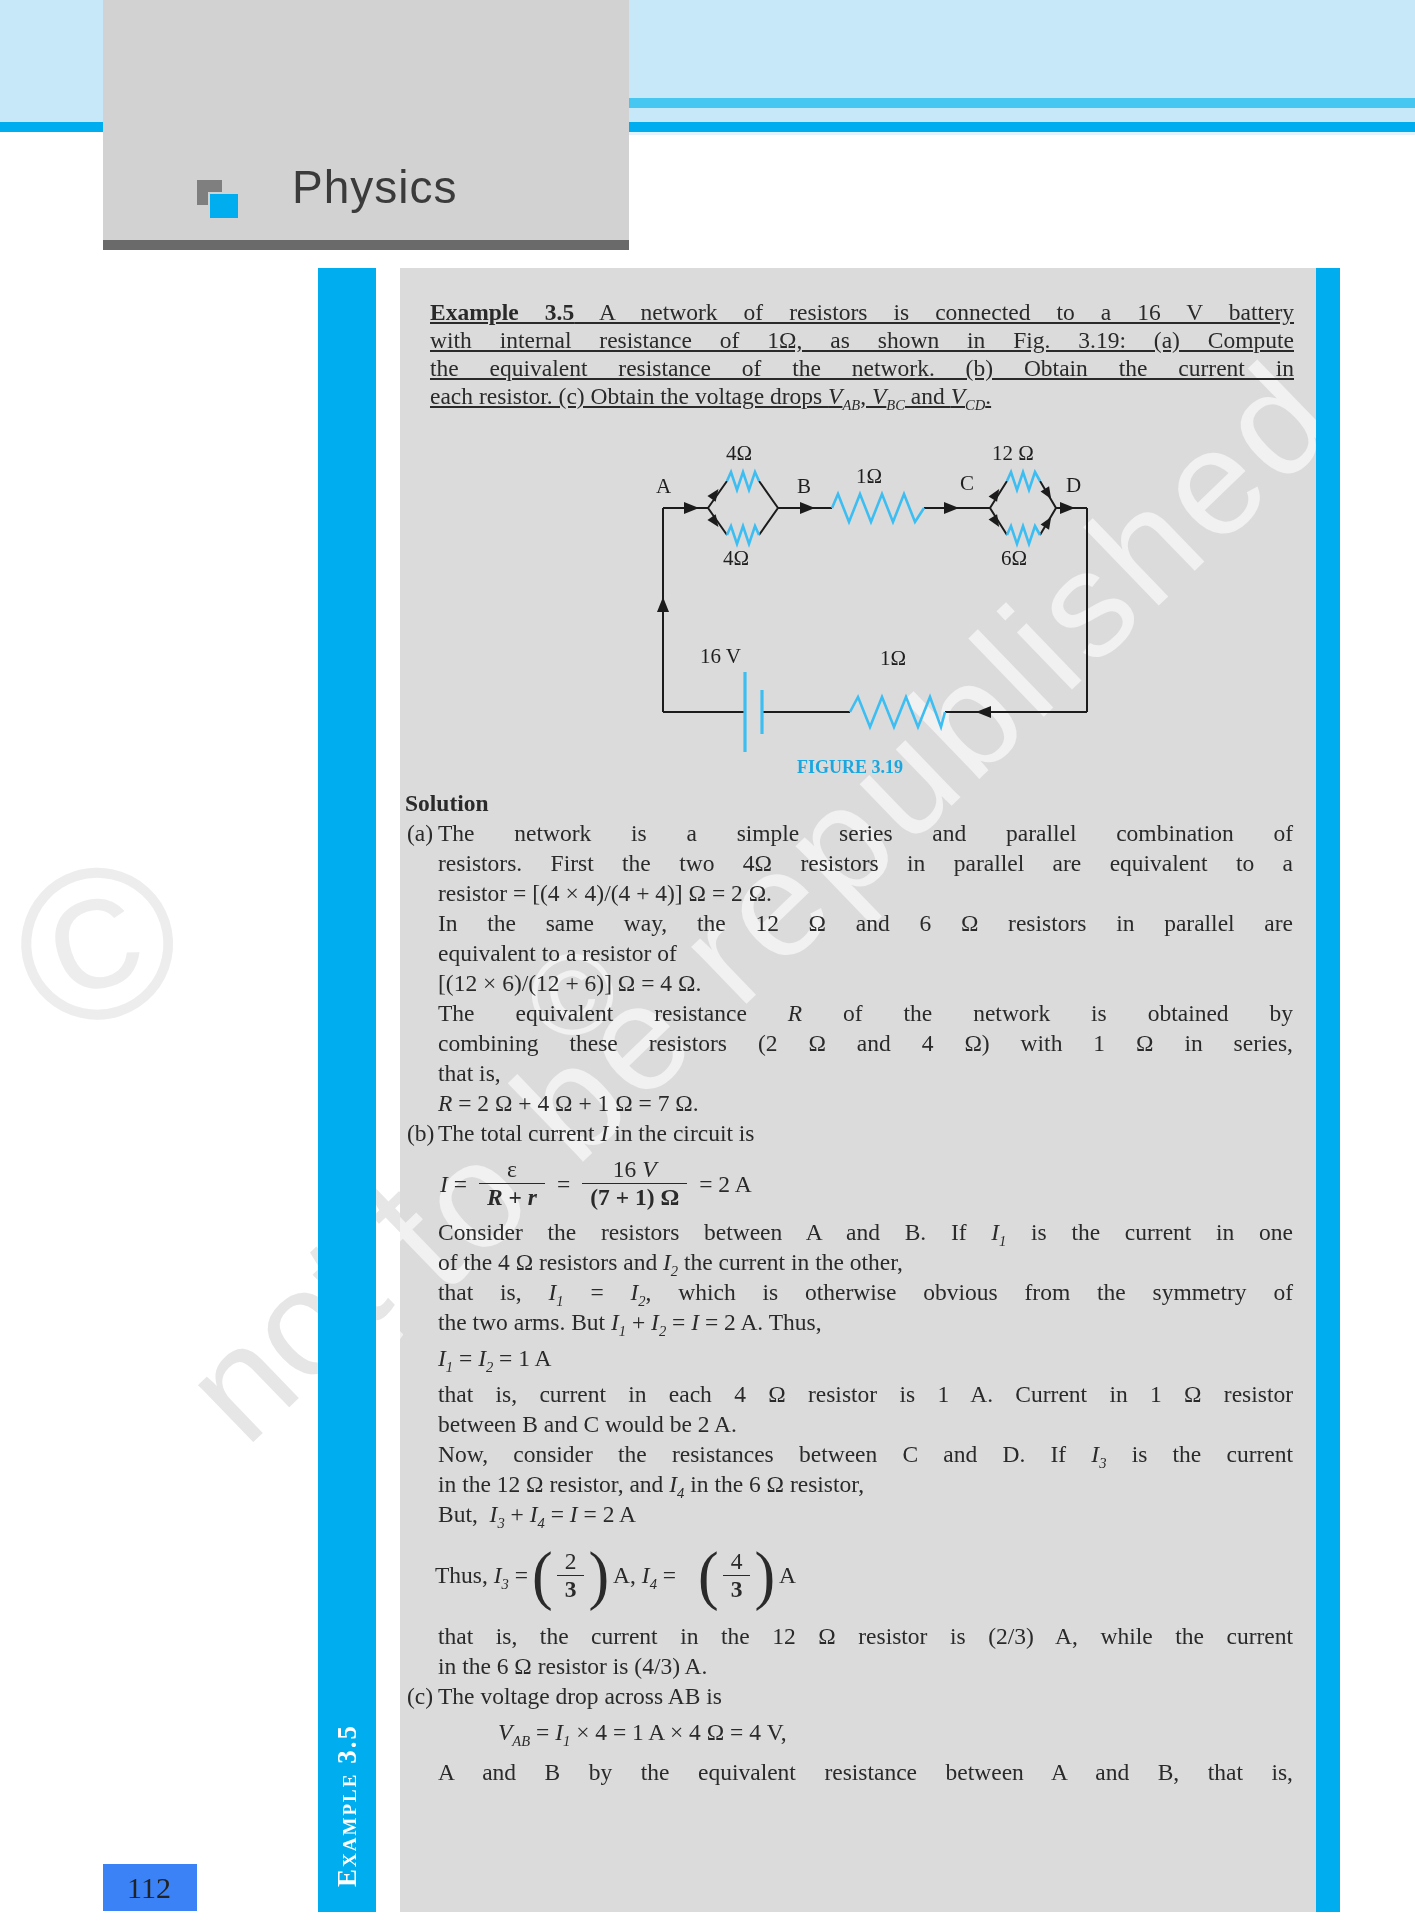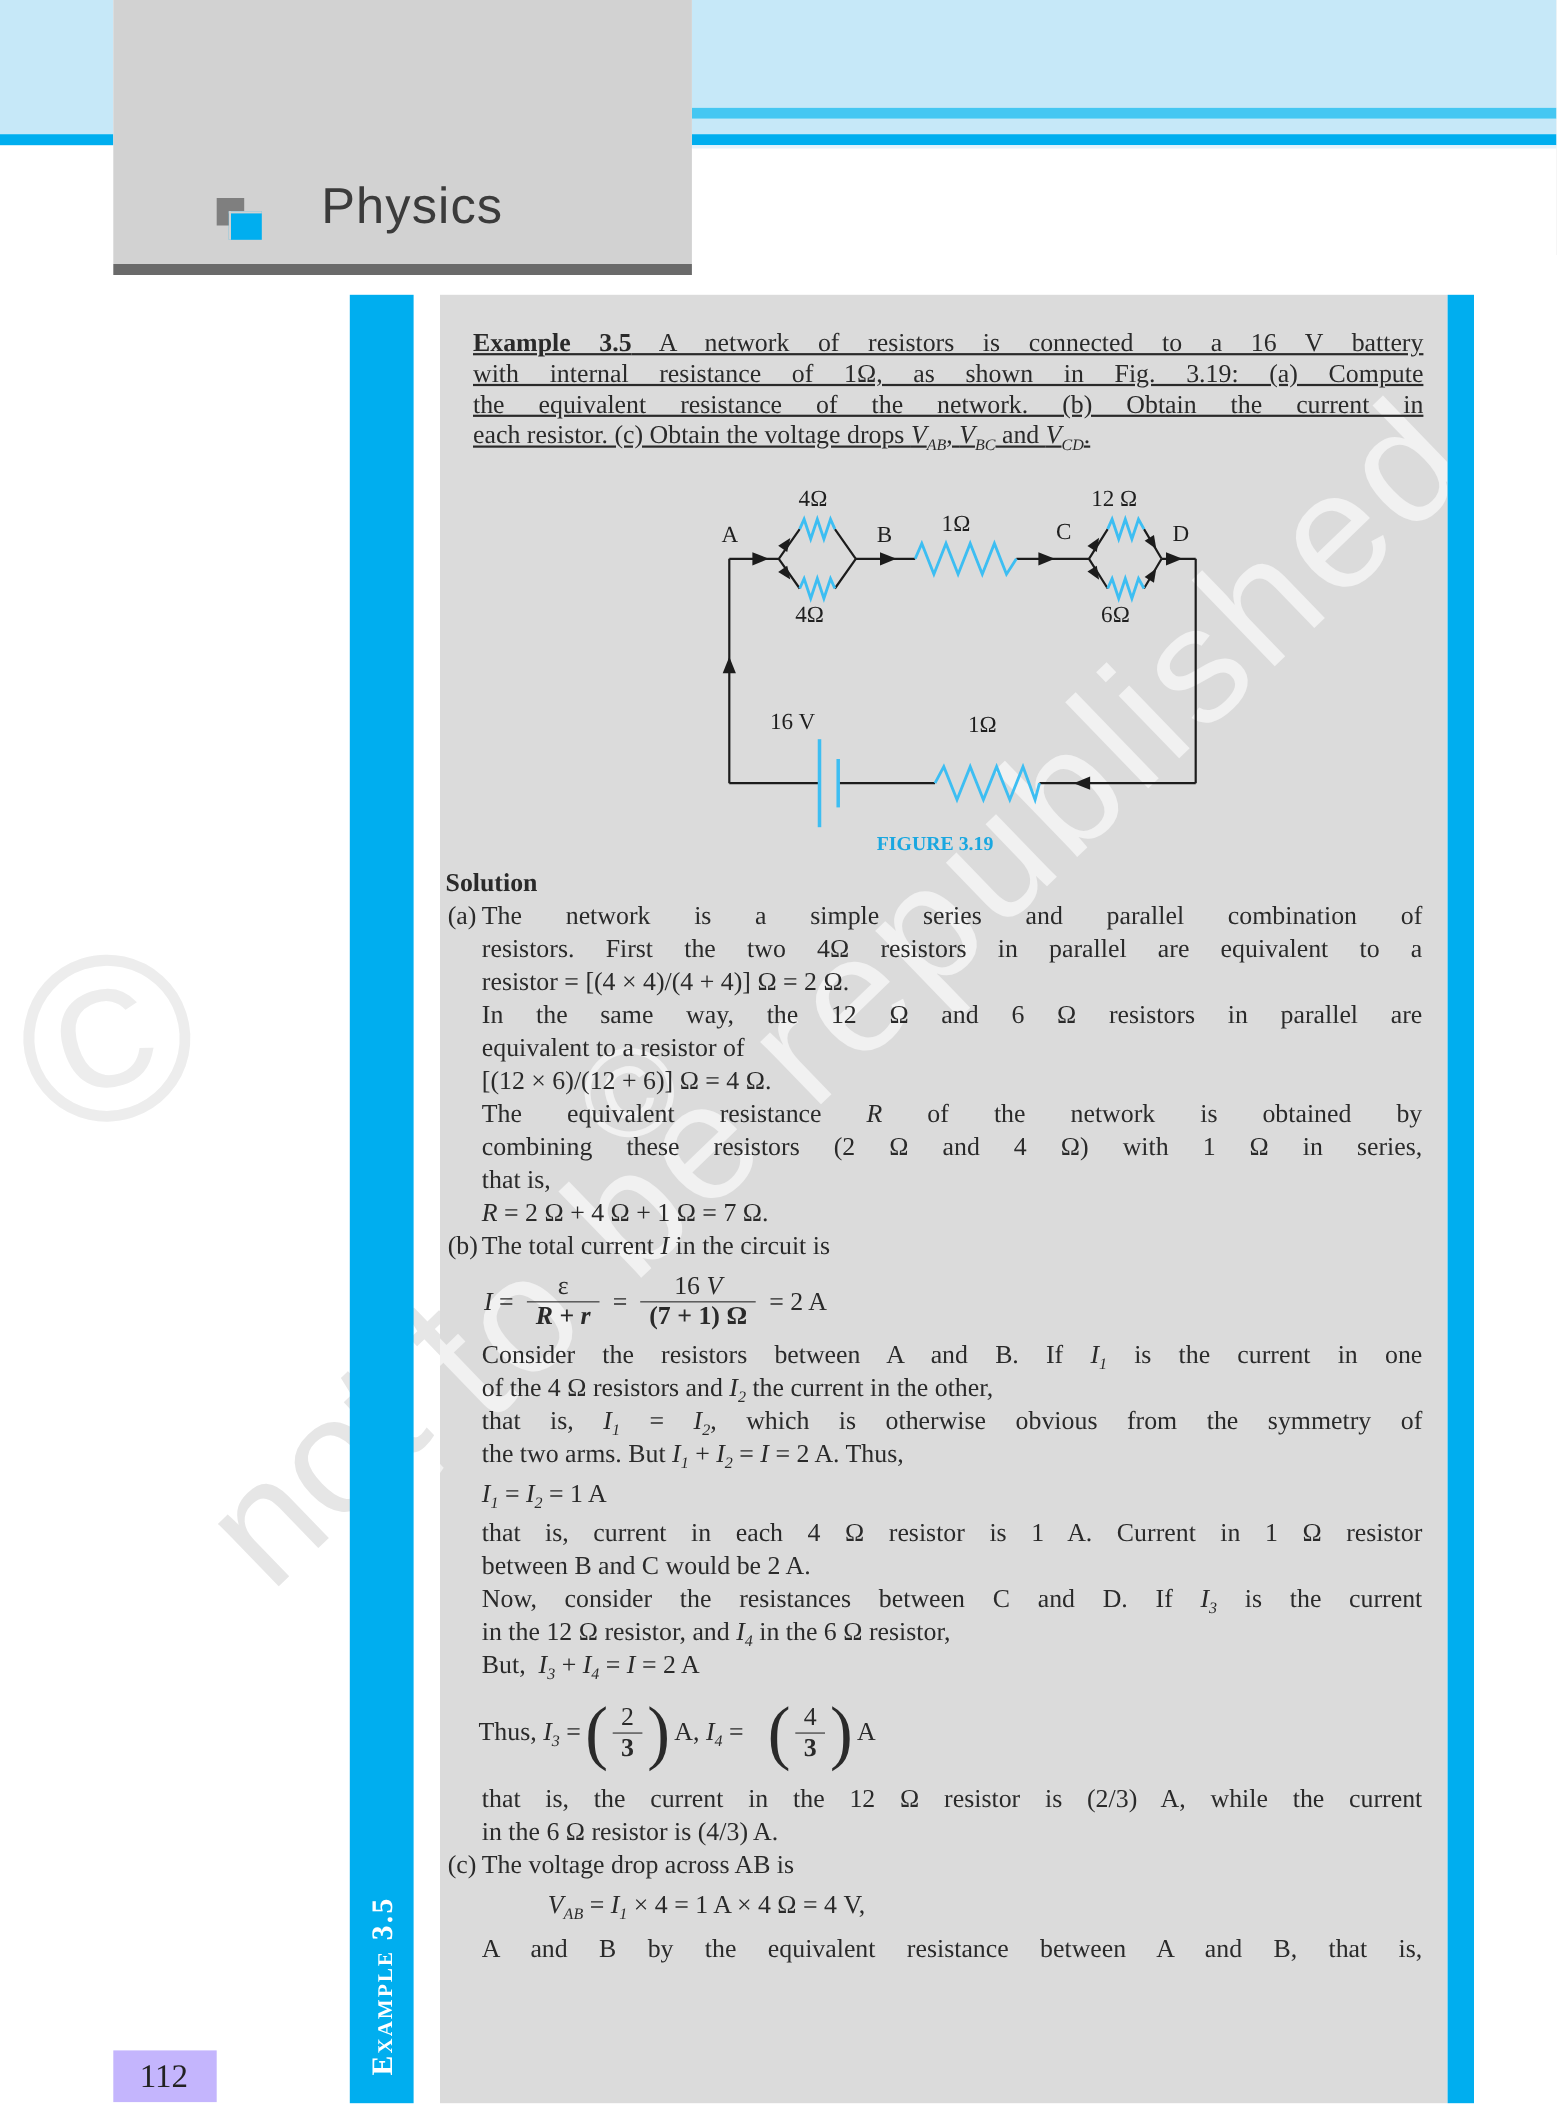--- a/index.html
+++ b/index.html
@@ -62,21 +62,21 @@
   .eqb{display:flex;align-items:center;gap:12px;margin:8px 0 6px 2px;font-size:23.5px;}
   .frac{display:inline-flex;flex-direction:column;text-align:center;line-height:27px;}
   .frac .num{padding:0 8px;border-bottom:1.6px solid #2a2a2a;}
   .frac .den{padding:0 8px;font-weight:bold;}
   .thus{display:flex;align-items:center;gap:4px;margin:10px 0 10px -3px;}
   .paren{font-size:62px;font-weight:100;line-height:72px;transform:scaleY(1.05);color:#2a2a2a;}
   .vab{margin:6px 0 10px 60px;}
   i{font-family:"Liberation Serif",serif;}
 
   
-  .pgnum{left:103px;top:1864px;width:94px;height:47px;background:#c4b5fd;z-index:5;
+  .pgnum{left:103px;top:1864px;width:94px;height:47px;background:#3b82f6;z-index:5;
          font-size:30px;color:#222;display:flex;align-items:center;padding-left:24px;box-sizing:border-box;}
 </style>
 </head>
 <body>
 
 <div class="abs wm-margin">not to</div>
 <div class="abs wm-copy">©</div>
 
 <div class="abs band-left"></div>
 <div class="abs stripe-left"></div>

